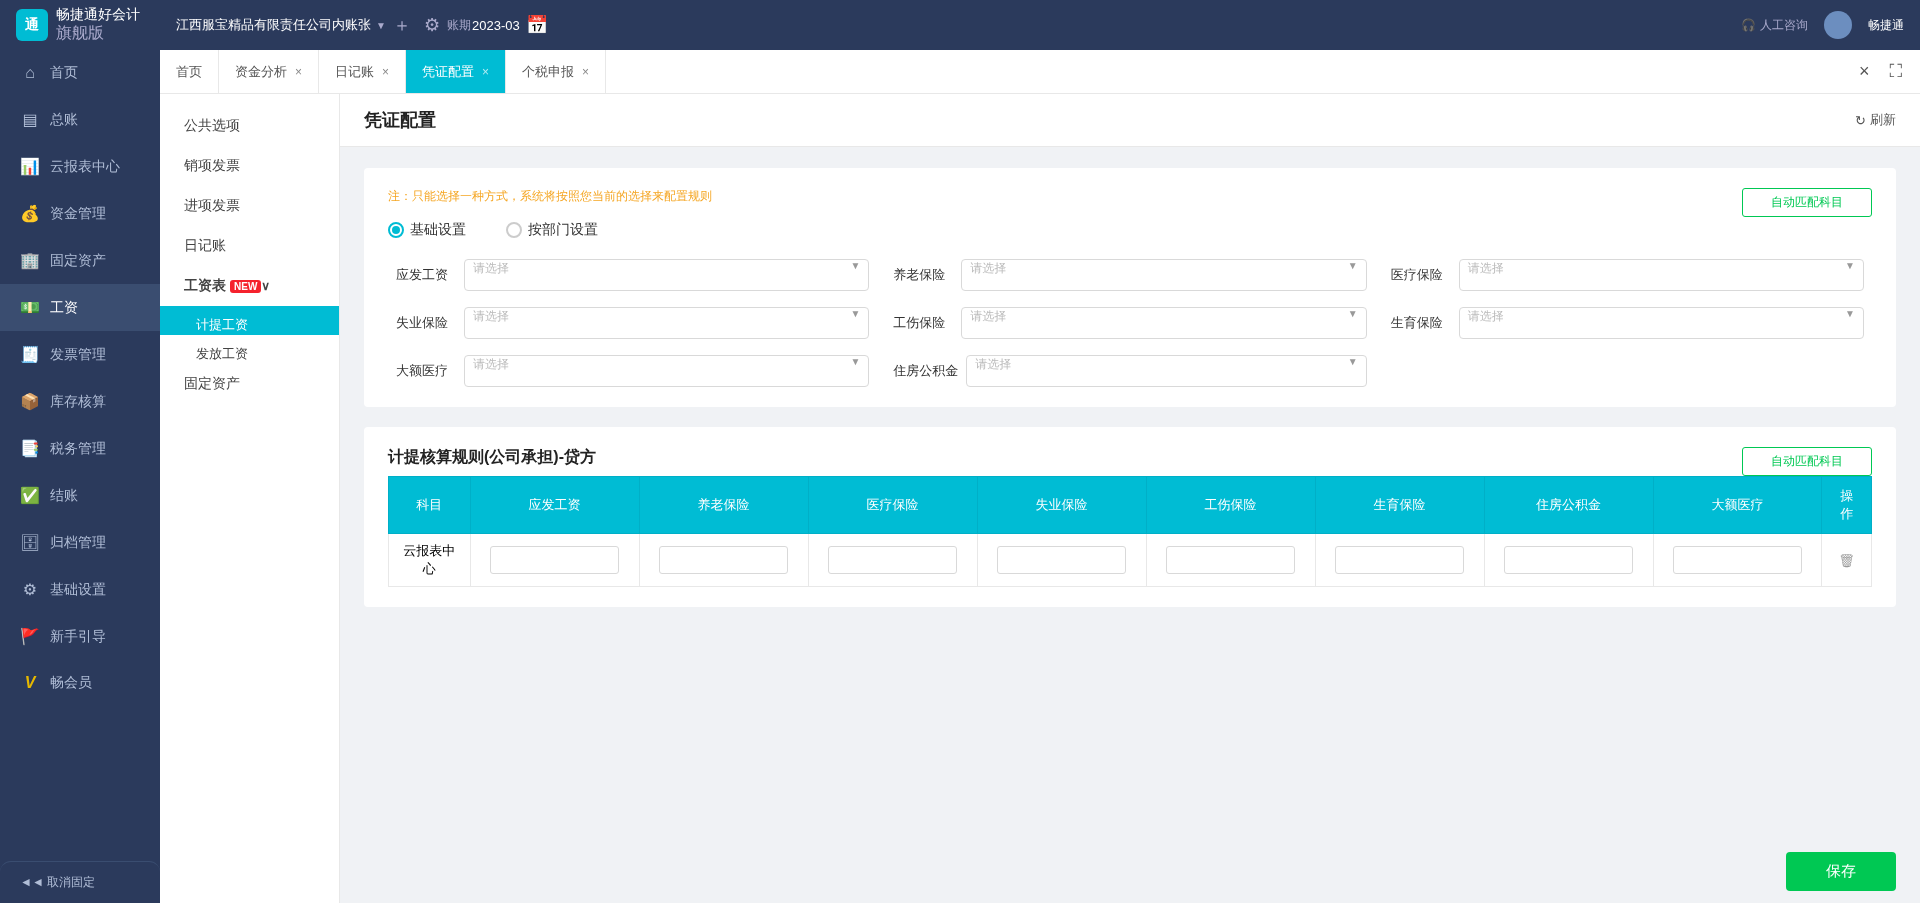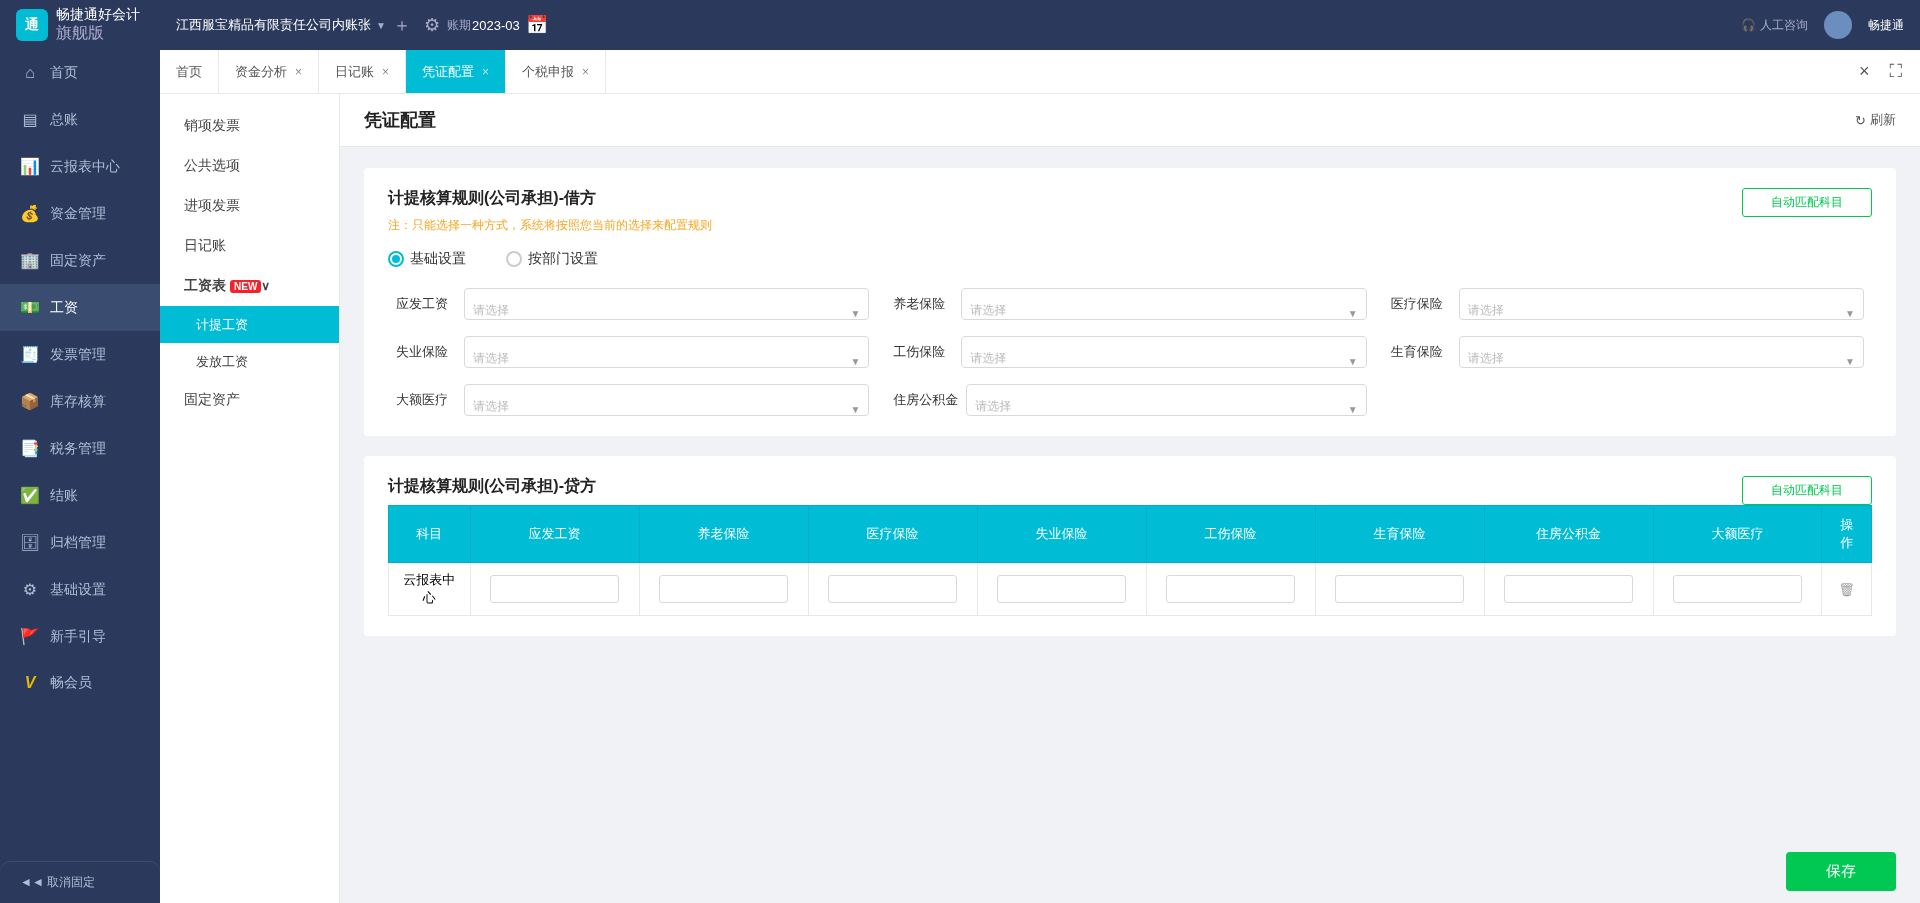--- a/index.html
+++ b/index.html
@@ -176,21 +176,21 @@
     }
     .new-badge {
       background: #f5222d;
       color: white;
       font-size: 10px;
       padding: 1px 4px;
       border-radius: 3px;
       margin-left: 4px;
     }
     .sub-nav-item {
-      padding: 10px 24px 9px 36px;
+      padding: 10px 24px 1px 36px;
       font-size: 13px;
       color: #444;
       cursor: pointer;
     }
     .sub-nav-item.active {
       background: #00bcd4;
       color: white;
     }
 
     
@@ -299,21 +299,21 @@
       white-space: nowrap;
       min-width: 60px;
     }
     .form-select {
       flex: 1;
       height: 32px;
       border: 1px solid #d9d9d9;
       border-radius: 4px;
       padding: 0 8px;
       display: flex;
-      align-items: flex-end;
+      align-items: flex-start;
       justify-content: space-between;
       font-size: 12px;
       color: #bbb;
       cursor: pointer;
       background: white;
     }
     .select-arrow { color: #999; font-size: 10px; }
 
     
     .auto-match-btn {
@@ -501,22 +501,22 @@
       </div>
       <div class="tab-bar-actions">
         <button class="top-bar-icon-btn" style="color:#555;">×</button>
         <button class="top-bar-icon-btn" style="color:#555;">⛶</button>
       </div>
     </div>
 
     <div class="page-content">
 
       <div class="left-nav">
+        <div class="left-nav-item">公共选项</div>
         <div class="left-nav-item">销项发票</div>
-        <div class="left-nav-item">公共选项</div>
         <div class="left-nav-item">进项发票</div>
         <div class="left-nav-item">日记账</div>
         <div class="left-nav-item">
           <div class="left-nav-group">
             <span>工资表<span class="new-badge">NEW</span></span>
             <span style="font-size:12px;">∨</span>
           </div>
         </div>
         <div class="sub-nav-item active">计提工资</div>
         <div class="sub-nav-item">发放工资</div>
@@ -530,21 +530,20 @@
           <button class="refresh-btn">
             <span>↻</span>
             <span>刷新</span>
           </button>
         </div>
 
         <div class="content-body">
 
           <div class="section-card">
             <button class="auto-match-btn">自动匹配科目</button>
-            <h2 class="section-title">计提核算规则(公司承担)-借方</h2>
             <p class="section-note">注：只能选择一种方式，系统将按照您当前的选择来配置规则</p>
 
             <div class="radio-group">
               <label class="radio-item">
                 <div class="radio-circle checked"></div>
                 <span>基础设置</span>
               </label>
               <label class="radio-item">
                 <div class="radio-circle"></div>
                 <span>按部门设置</span>

